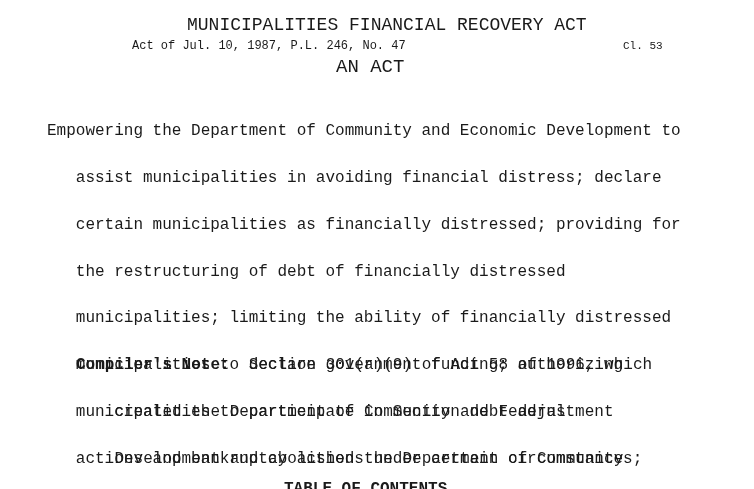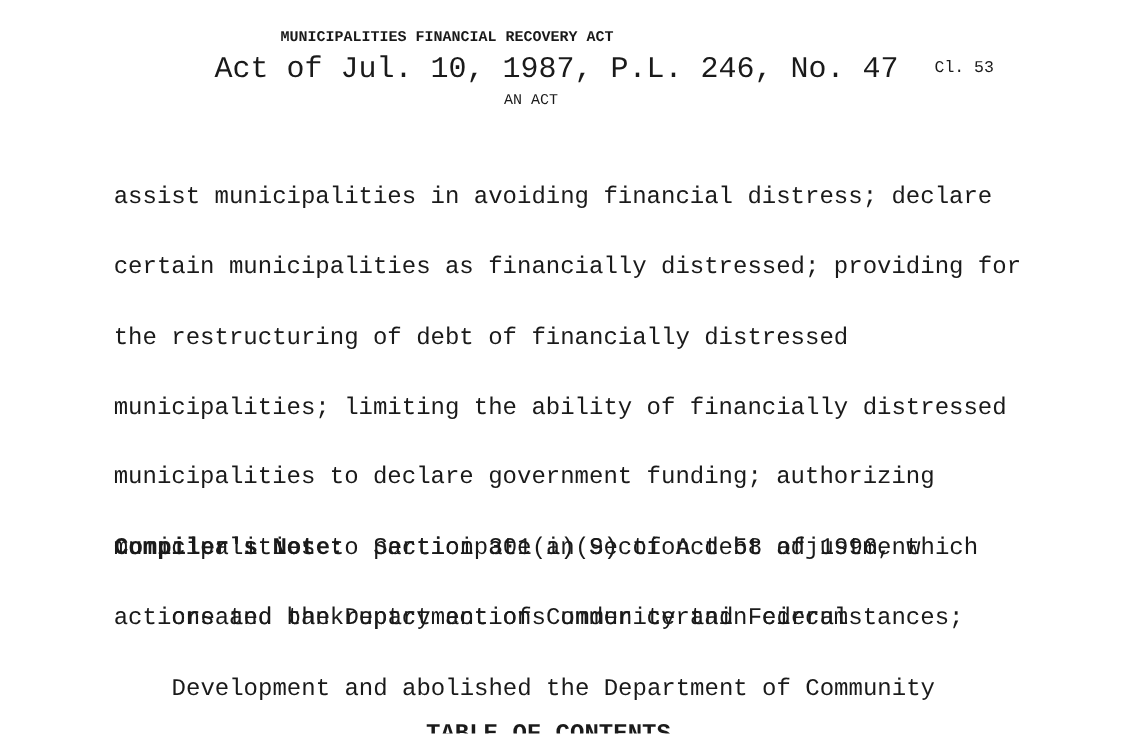--- a/index.html
+++ b/index.html
@@ -15,24 +15,24 @@
     color: #1a1a1a;
     font-family: "Liberation Mono", "DejaVu Sans Mono", monospace;
     font-size: 16px;
   }
   .line {
     position: absolute;
     white-space: pre;
     line-height: 15.6px;
     height: 15.6px;
   }
-  .title { top: 18px; left: 187px; font-weight: bold; font-size: 10px; }
-  .act-line { top: 39px; left: 143px; font-size: 20px; }
+  .title { top: 18px; left: 187px; font-weight: normal; font-size: 18px; }
+  .act-line { top: 39px; left: 132px; font-size: 12px; }
   .class-no { top: 39px; left: 623px; font-size: 11px; }
-  .an-act { top: 60px; left: 336px; font-size: 10px; }
+  .an-act { top: 60px; left: 336px; font-size: 19px; }
 
   .block {
     position: absolute;
     white-space: pre;
     line-height: 15.6px;
     margin: 0;
   }
   .preamble { top: 93px; left: 47px; }
   .notes { top: 296px; left: 76px; }
   .note-entry { display: block; white-space: pre; }
@@ -51,20 +51,21 @@
 <body>
 
 <div>
 
   <div class="line title">MUNICIPALITIES FINANCIAL RECOVERY ACT</div>
   <div class="line act-line">Act of Jul. 10, 1987, P.L. 246, No. 47</div>
   <div class="line class-no">Cl. 53</div>
   <div class="line an-act">AN ACT</div>
 
   <div class="block preamble">
+    <div class="note-entry">Empowering the Department of Community and Economic Development to</div>
     <div class="note-entry">   assist municipalities in avoiding financial distress; declare</div>
     <div class="note-entry">   certain municipalities as financially distressed; providing for</div>
     <div class="note-entry">   the restructuring of debt of financially distressed</div>
     <div class="note-entry">   municipalities; limiting the ability of financially distressed</div>
     <div class="note-entry">   municipalities to declare government funding; authorizing</div>
     <div class="note-entry">   municipalities to participate in Section debt adjustment</div>
     <div class="note-entry">   actions and bankruptcy actions under certain circumstances;</div>
     
     
     

